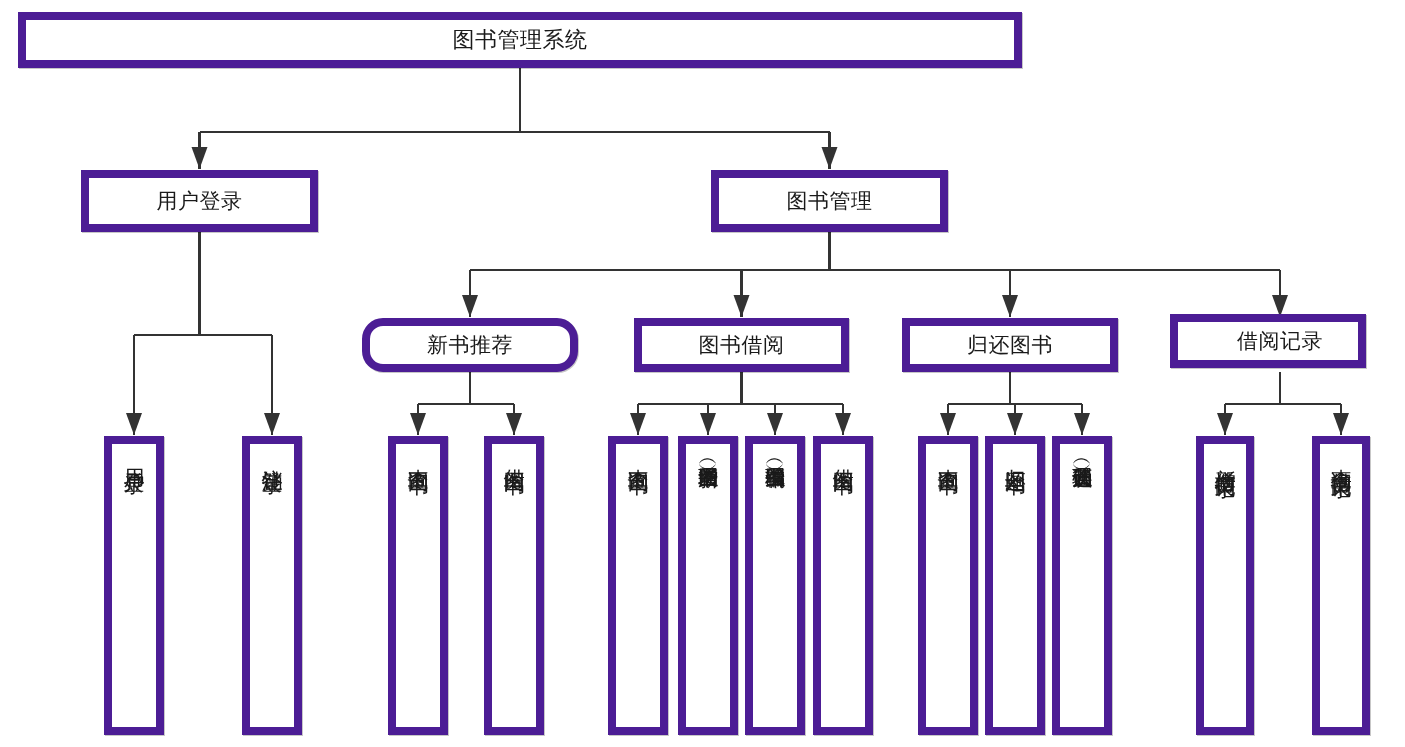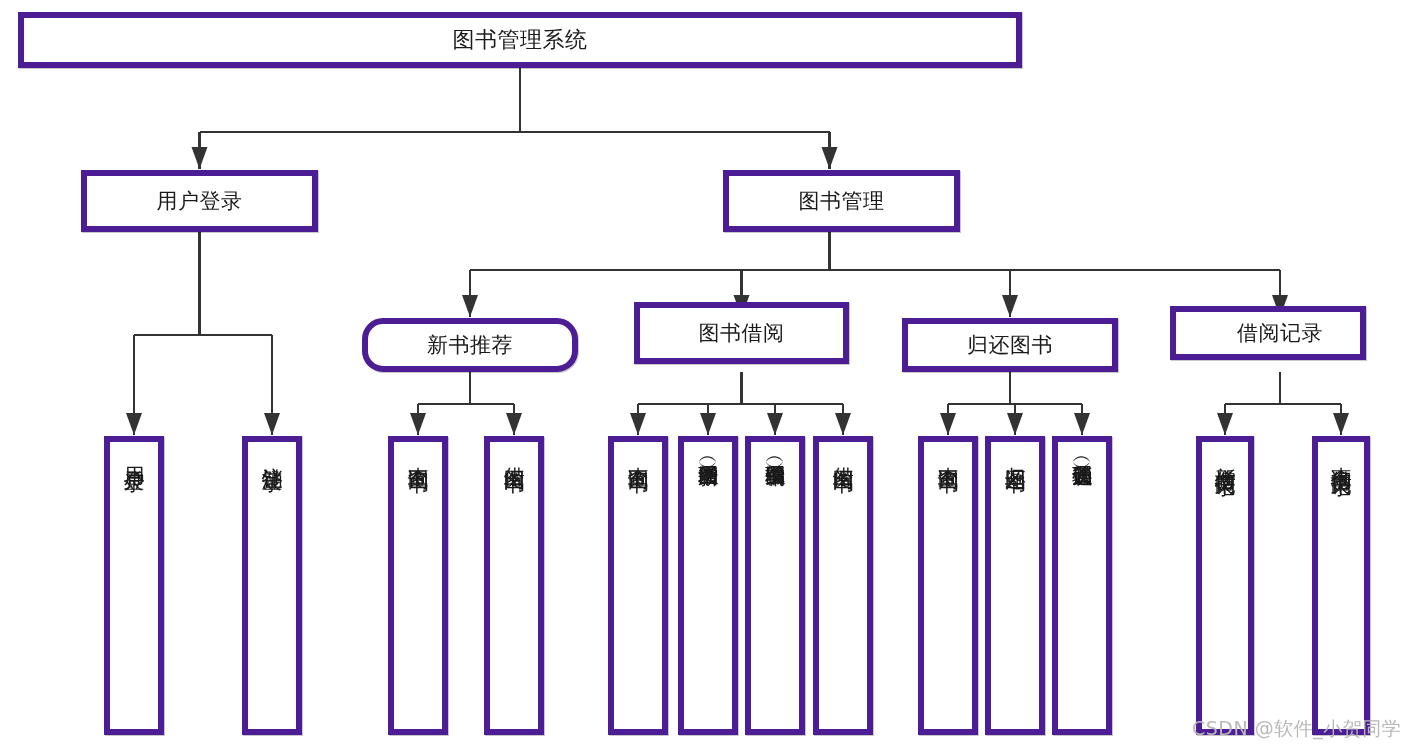--- a/index.html
+++ b/index.html
@@ -21,21 +21,21 @@
     position: absolute;
     left: 0;
     top: 0;
     width: 1405px;
     height: 747px;
     pointer-events: none;
   }
   .node {
     position: absolute;
     box-sizing: border-box;
-    border: 6px solid #4c1d95;
+    border: 8px solid #4c1d95;
     background: #ffffff;
     display: flex;
     align-items: center;
     justify-content: center;
     color: #1a1a1a;
     box-shadow: 1px 1px 0 rgba(0,0,0,0.22);
   }
   .node .lbl {
     display: block;
     text-align: center;
@@ -133,33 +133,33 @@
       <line x1="1341" y1="404" x2="1341" y2="435" stroke="#333333" stroke-width="2.4" shape-rendering="crispEdges"></line>
       <polygon points="1333,413 1349,413 1341,435" fill="#333333"></polygon>
     </svg>
   <div id="nodes">
       <div class="node horiz root" style="left: 18px; top: 12px; width: 1004px; height: 56px;">
         <span class="lbl">图书管理系统</span>
       </div>
       <div class="node horiz" style="left: 81px; top: 170px; width: 237px; height: 62px;">
         <span class="lbl">用户登录</span>
       </div>
-      <div class="node horiz" style="left: 711px; top: 170px; width: 237px; height: 62px; margin-left: 12px;">
+      <div class="node horiz" style="left: 711px; top: 170px; width: 237px; height: 62px;">
         <span class="lbl">图书管理</span>
       </div>
       <div class="node horiz" style="left: 362px; top: 318px; width: 216px; height: 54px; border-radius: 21px;">
         <span class="lbl">新书推荐</span>
       </div>
-      <div class="node horiz" style="left: 634px; top: 302px; width: 215px; height: 62px;">
+      <div class="node horiz" style="left: 634px; top: 318px; width: 215px; height: 54px;">
         <span class="lbl">图书借阅</span>
       </div>
       <div class="node horiz" style="left: 902px; top: 318px; width: 216px; height: 54px;">
         <span class="lbl">归还图书</span>
       </div>
-      <div class="node horiz" style="left: 1170px; top: 306px; width: 196px; height: 54px; padding-left: 24px;">
+      <div class="node horiz" style="left: 1170px; top: 314px; width: 196px; height: 54px; padding-left: 24px;">
         <span class="lbl">借阅记录</span>
       </div>
       <div class="node vert" style="left: 104px; top: 436px; width: 60px; height: 299px;">
         <span class="lbl">用户登录</span>
       </div>
       <div class="node vert" style="left: 242px; top: 436px; width: 60px; height: 299px;">
         <span class="lbl">注销登录</span>
       </div>
       <div class="node vert" style="left: 388px; top: 436px; width: 60px; height: 299px;">
         <span class="lbl">查询图书</span>
@@ -188,14 +188,13 @@
       <div class="node vert tall-text" style="left: 1052px; top: 436px; width: 60px; height: 299px;">
         <span class="lbl">确认归还（管理员）</span>
       </div>
       <div class="node vert" style="left: 1196px; top: 436px; width: 58px; height: 299px;">
         <span class="lbl">新增借阅记录</span>
       </div>
       <div class="node vert" style="left: 1312px; top: 436px; width: 58px; height: 299px;">
         <span class="lbl">查询借阅记录</span>
       </div>
     </div>
-  <div class="watermark" style="left: 1192px; top: 716px;">CSDN @软件_小贺同学</div>
 </div>
 
 </body></html>

